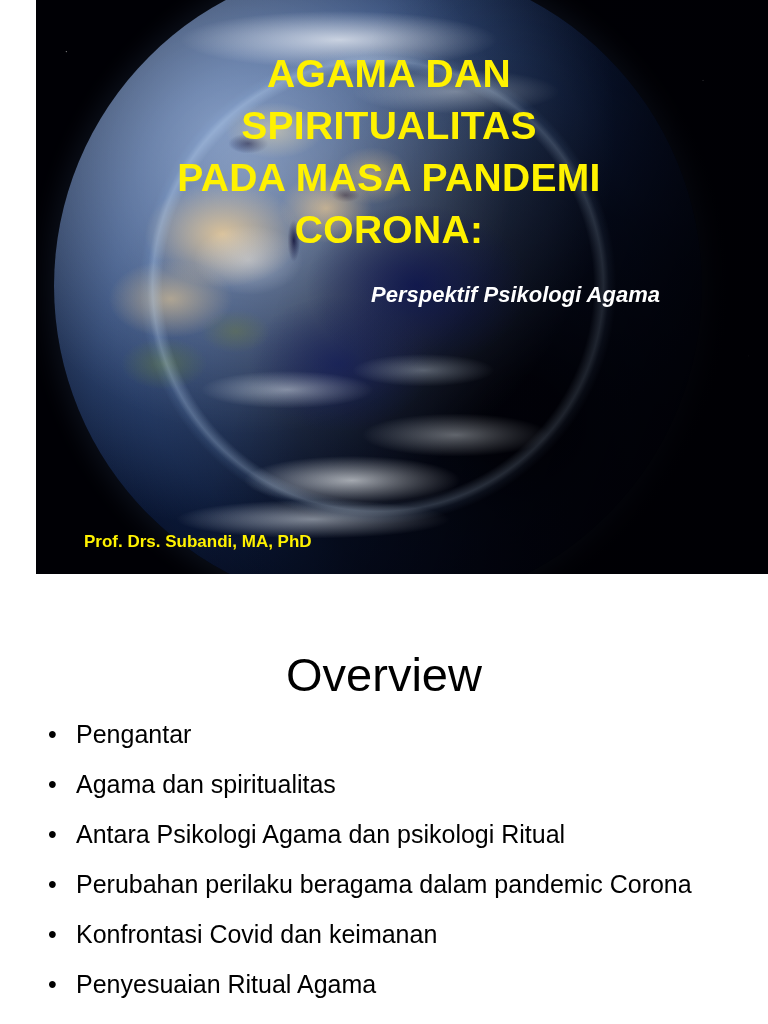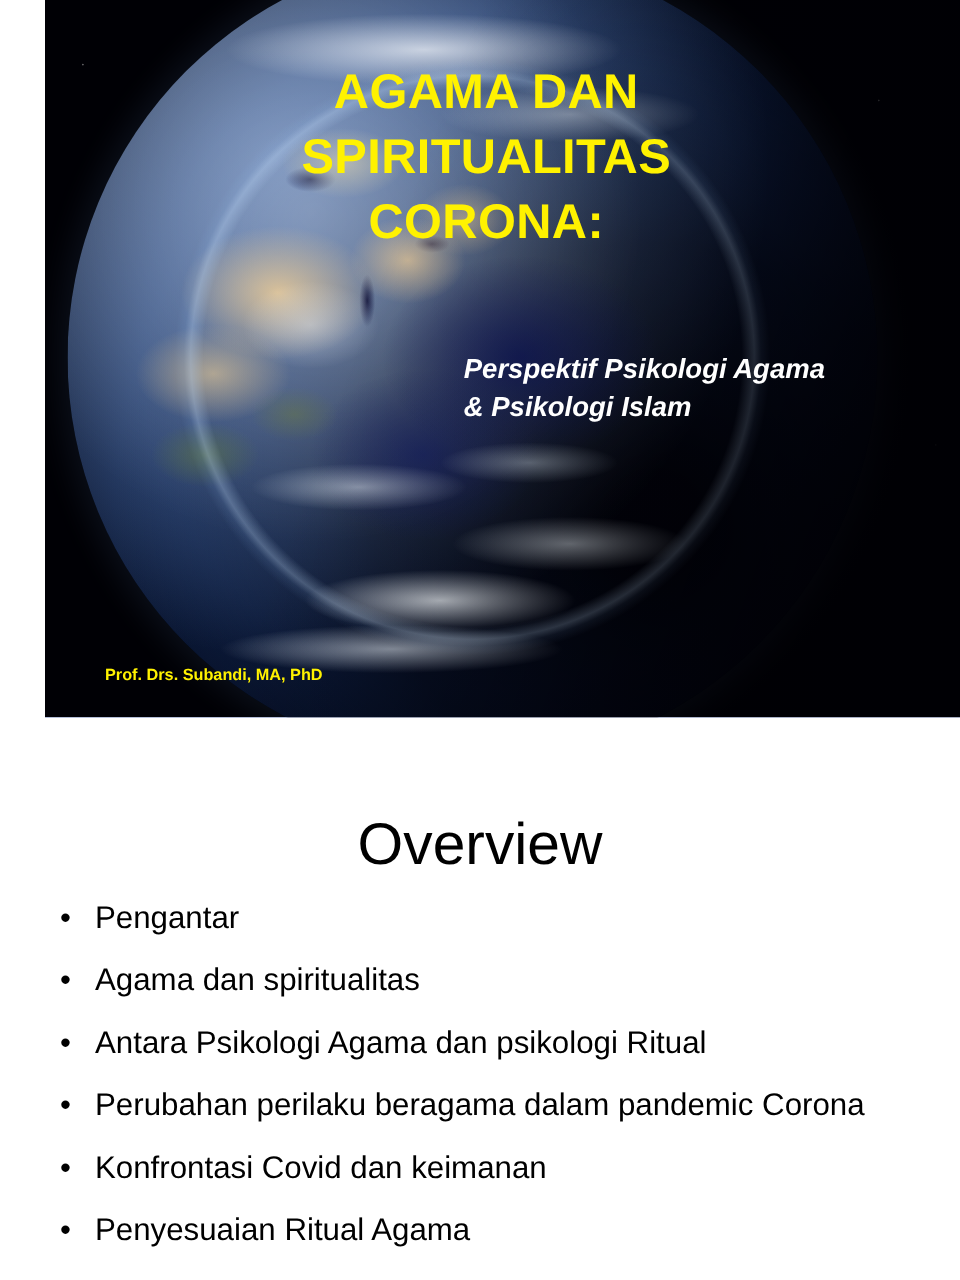--- a/index.html
+++ b/index.html
@@ -139,21 +139,21 @@
     white-space: nowrap;
     font-style: italic;
   }
   .author-line {
     position: absolute;
     left: 48px;
     top: 532px;
     color: #FFF200;
     font-family: "Liberation Sans", sans-serif;
     font-weight: bold;
-    font-size: 13px;
+    font-size: 17px;
     white-space: nowrap;
   }
 
   
   #slide-overview {
     position: absolute;
     left: 0;
     top: 574px;
     width: 768px;
     height: 450px;
@@ -209,26 +209,26 @@
   <div class="earth-scene">
     <div class="starfield"></div>
     <div class="earth-globe"></div>
     <div class="earth-atmo"></div>
     <div class="earth-shade"></div>
   </div>
 
   <div class="title-block">
     <div class="title-line">AGAMA DAN</div>
     <div class="title-line">SPIRITUALITAS</div>
+    <div class="title-line">PADA MASA PANDEMI</div>
     <div class="title-line">CORONA:</div>
   </div>
 
   <div class="subtitle-block">
     <div class="subtitle-line">Perspektif Psikologi Agama</div>
-    <div class="subtitle-line">&amp; Psikologi Islam</div>
   </div>
 
   <div class="author-line">Prof. Drs. Subandi, MA, PhD</div>
 
 </section>
 
 <section id="slide-overview">
 
   <h1 class="ov-heading">Overview</h1>
 

